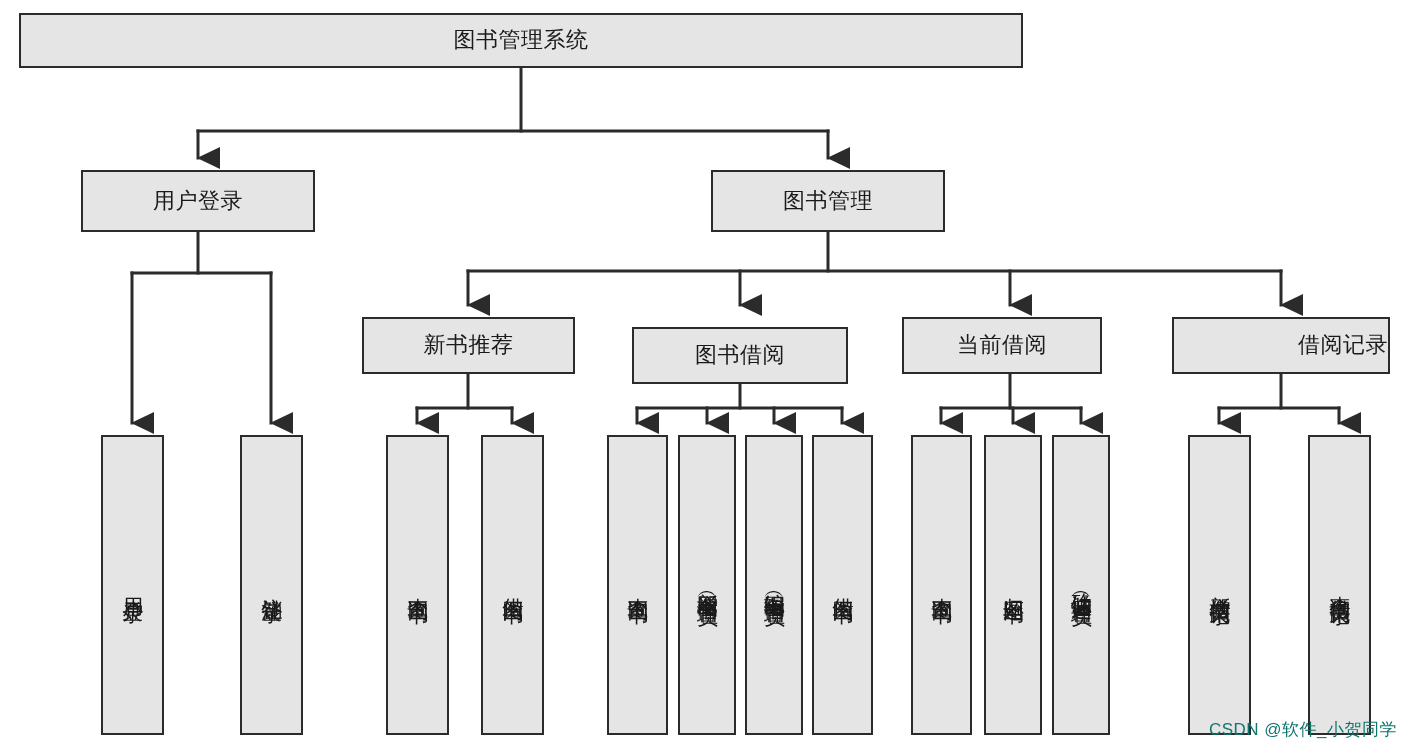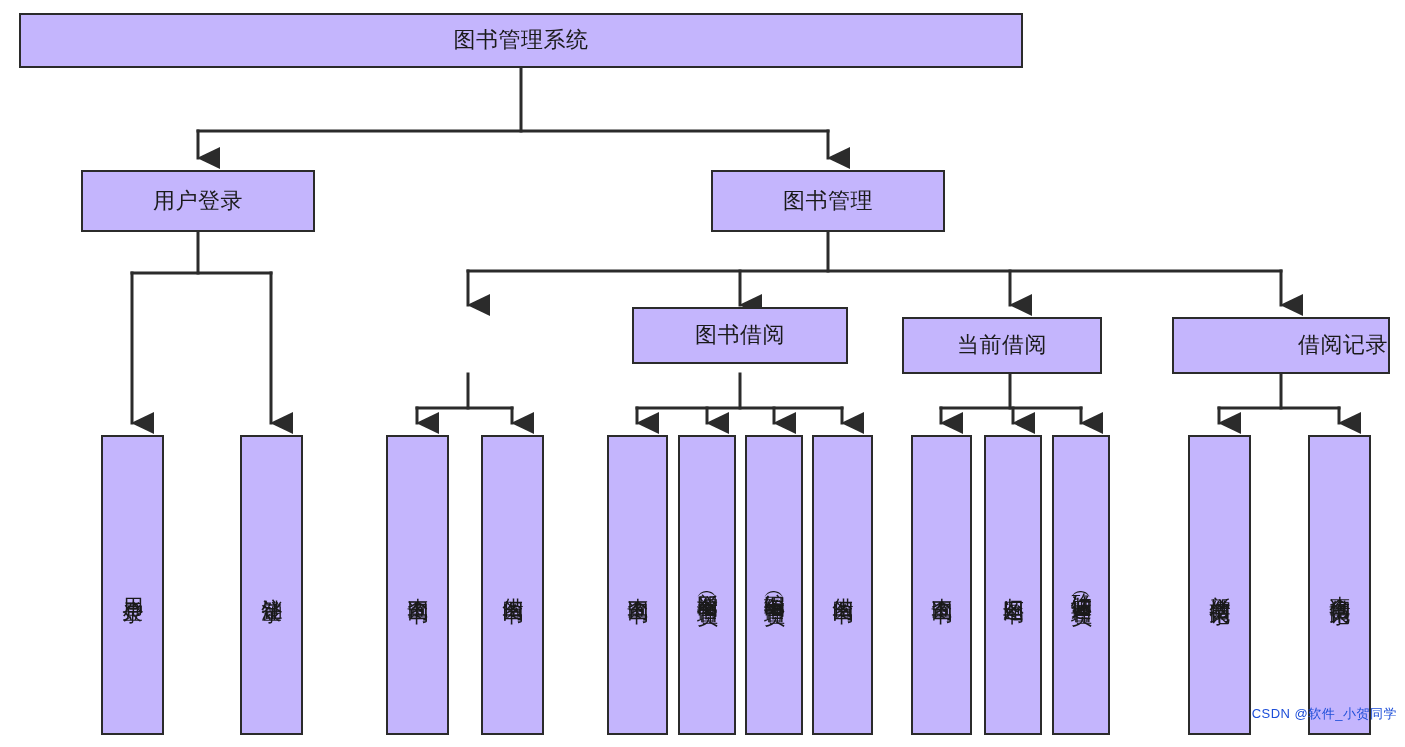--- a/index.html
+++ b/index.html
@@ -19,21 +19,21 @@
     position: absolute;
     left: 0;
     top: 0;
     width: 1405px;
     height: 747px;
   }
   .node {
     position: absolute;
     box-sizing: border-box;
     border: 2.5px solid #2b2b2b;
-    background: #c4b5fd;
+    background: #e5e5e5;
     display: flex;
     align-items: center;
     justify-content: center;
     color: #1a1a1a;
     z-index: 2;
   }
   .node-label {
     white-space: nowrap;
     letter-spacing: 0.5px;
   }
@@ -53,23 +53,23 @@
     text-orientation: upright;
     font-size: 21px;
     line-height: 1.18;
     letter-spacing: 2px;
     white-space: normal;
     max-height: 100%;
   }
   #watermark {
     position: absolute;
     right: 8px;
-    bottom: 24px;
-    font-size: 13px;
-    color: #1d4ed8;
+    bottom: 6px;
+    font-size: 17px;
+    color: #0f766e;
     z-index: 5;
     white-space: nowrap;
     letter-spacing: 0.5px;
   }
 </style>
 </head>
 <body>
 
 <div id="canvas">
 
@@ -131,21 +131,24 @@
     <span class="node-label">图书管理系统</span>
   </div>
 
   <div class="node h" id="node-l2-0" style="left: 81px; top: 170px; width: 234px; height: 62px;">
     <span class="node-label">用户登录</span>
   </div>
   <div class="node h" id="node-l2-1" style="left: 711px; top: 170px; width: 234px; height: 62px;">
     <span class="node-label">图书管理</span>
   </div>
 
-  <div class="node h" id="node-l3-1" style="left: 632px; top: 307px; width: 216px; height: 57px;">
+  <div class="node h" id="node-l3-0" style="left: 362px; top: 317px; width: 213px; height: 57px;">
+    <span class="node-label">新书推荐</span>
+  </div>
+  <div class="node h" id="node-l3-1" style="left: 632px; top: 327px; width: 216px; height: 57px;">
     <span class="node-label">图书借阅</span>
   </div>
   <div class="node h" id="node-l3-2" style="left: 902px; top: 317px; width: 200px; height: 57px;">
     <span class="node-label">当前借阅</span>
   </div>
   <div class="node h" id="node-l3-3" style="left: 1172px; top: 317px; width: 218px; height: 57px; justify-content: flex-end;">
     <span class="node-label">借阅记录</span>
   </div>
 
   <div class="node v" id="node-leaf-0" style="left: 101px; top: 435px; width: 63px; height: 300px;">

